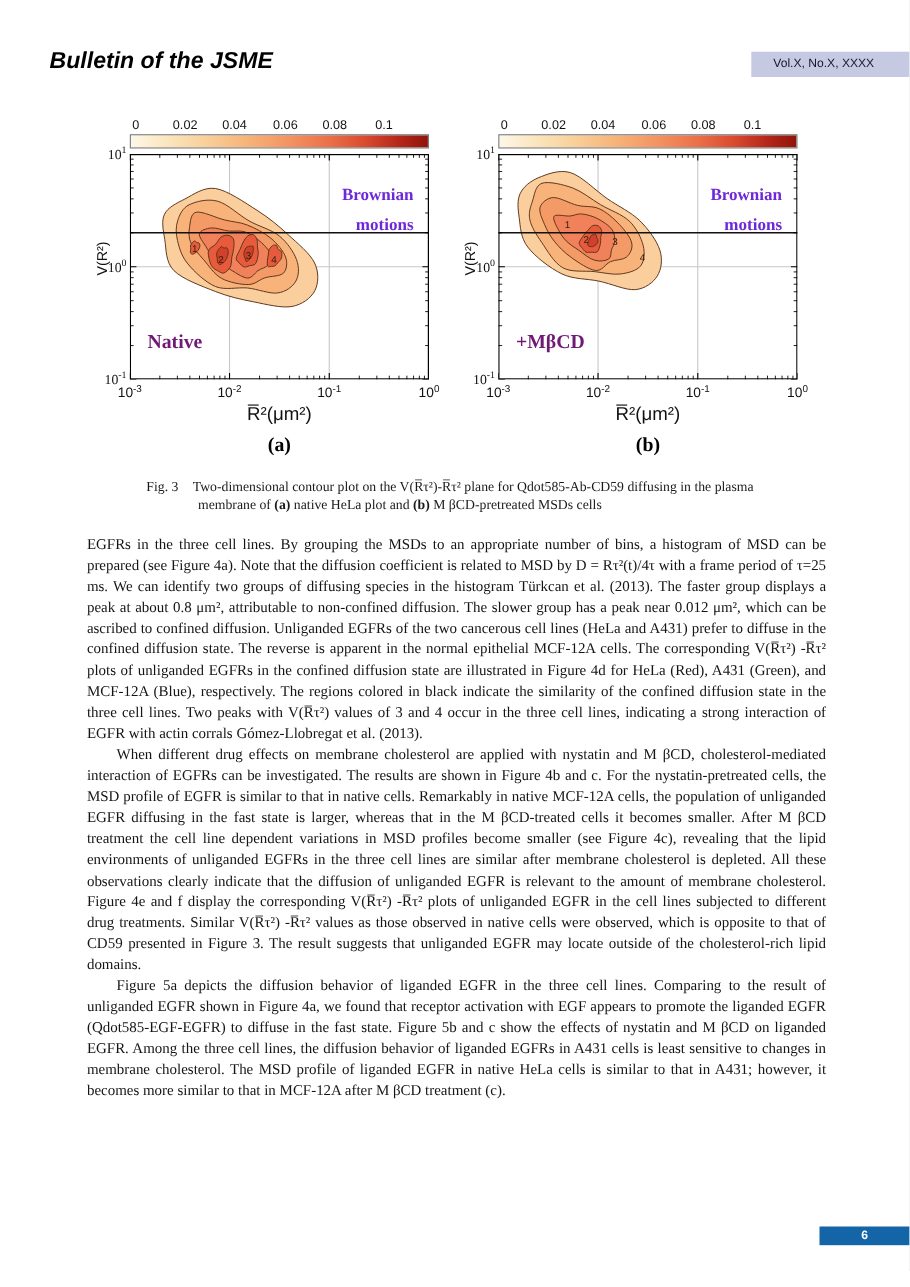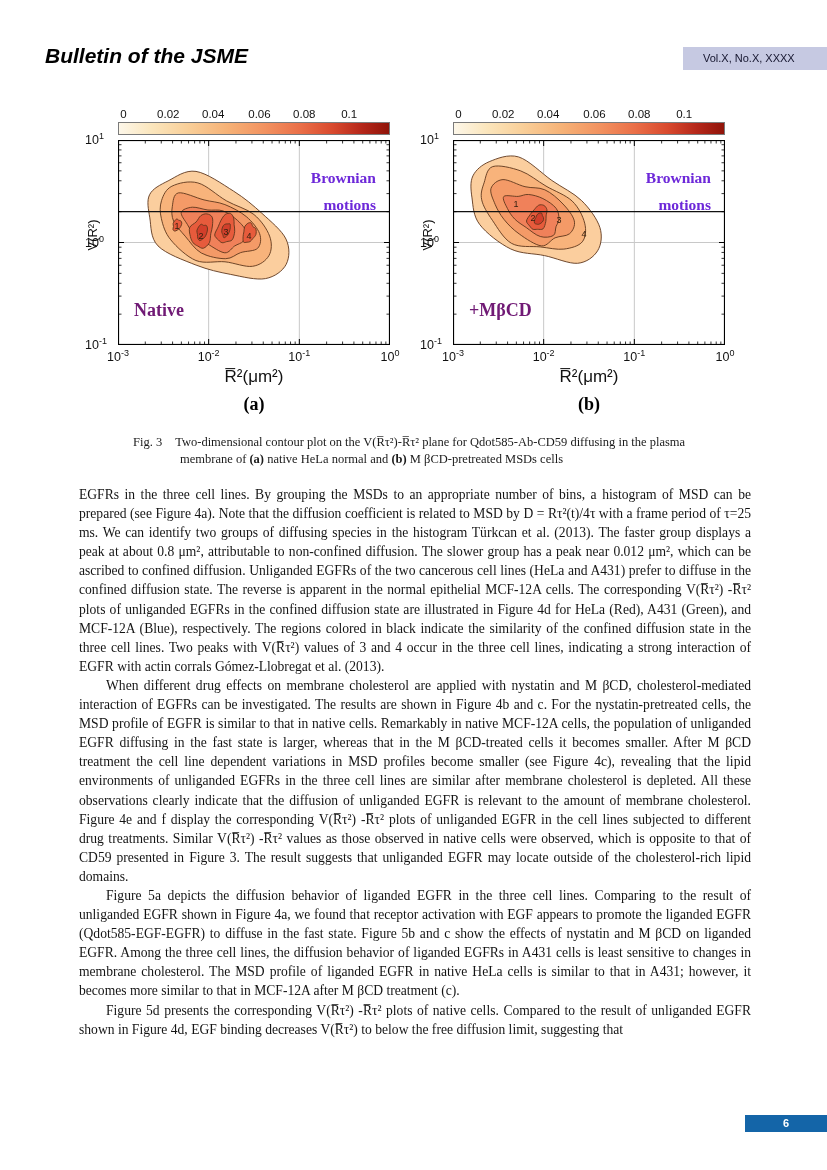--- a/index.html
+++ b/index.html
@@ -21,22 +21,22 @@
   .cbtick{position:absolute;top:0;transform:translateX(-50%);}
   .cbar{position:absolute;left:33px;top:14px;width:272px;height:13px;box-sizing:border-box;
     border:1px solid #7a7a7a;
     background:linear-gradient(90deg,#fdf7e9 0%,#fbe6bd 12%,#f9d09a 25%,#f6b277 40%,
       #f29260 54%,#ea6f48 67%,#d94a2e 79%,#b5271a 90%,#901409 100%);}
   .axes{position:absolute;left:33px;top:32px;width:272px;height:205px;}
   .axes svg{position:absolute;left:0;top:0;}
   .annot{position:absolute;right:14px;top:24px;text-align:right;font-weight:bold;
     font-size:15.5px;line-height:27px;color:#6d28d9;}
   .cond{position:absolute;left:16px;top:160px;font-weight:bold;font-size:18px;color:#701a75;}
-  .ytick{position:absolute;left:0;width:30px;text-align:left;
-    font-family:Liberation Sans, sans-serif;font-size:12.5px;color:#111;}
+  .ytick{position:absolute;left:0;width:30px;text-align:right;
+    font-family:Liberation Serif, serif;font-size:12.5px;color:#111;}
   .x-ticks{position:absolute;left:33px;top:240px;width:272px;height:18px;
     font-family:"Liberation Sans",sans-serif;font-size:12.5px;color:#111;}
   .ticklabel{position:absolute;transform:translateX(-50%);white-space:nowrap;}
   .ticklabel sup,.ytick sup{font-size:9px;}
   .x-title{position:absolute;left:33px;top:259px;width:272px;text-align:center;
     font-family:"Liberation Sans",sans-serif;font-size:17px;color:#111;}
   .y-title{position:absolute;left:-27px;top:119px;width:70px;height:16px;text-align:center;
     transform:rotate(-90deg);font-family:"Liberation Sans",sans-serif;font-size:13px;color:#111;}
   .sublabel{position:absolute;left:33px;top:286px;width:272px;text-align:center;
     font-weight:bold;font-size:18px;color:#000;}
@@ -347,24 +347,23 @@
         <span class="ticklabel" style="left: 272px;">10<sup>0</sup></span>
       </div>
     <div class="x-title">R̅²(μm²)</div>
     <div class="y-title">V(R²)</div>
     <div class="sublabel">(b)</div>
   <span class="ytick" style="top: 23px;">10<sup>1</sup></span>
       <span class="ytick" style="top: 125.5px;">10<sup>0</sup></span>
       <span class="ytick" style="top: 228px;">10<sup>-1</sup></span>
     </div>
 
-  <div class="caption"><span class="cap-label">Fig. 3</span><span>Two-dimensional contour plot on the V(R̅τ²)-R̅τ² plane for Qdot585-Ab-CD59 diffusing in the plasma membrane of </span><span class="cap-bold">(a)</span><span> native HeLa normal and </span><span class="cap-bold">(b)</span><span> M βCD-pretreated MSDs cells</span></div>
+  <div class="caption"><span class="cap-label">Fig. 3</span><span>Two-dimensional contour plot on the V(R̅τ²)-R̅τ² plane for Qdot585-Ab-CD59 diffusing in the plasma membrane of </span><span class="cap-bold">(a)</span><span> native HeLa plot and </span><span class="cap-bold">(b)</span><span> M βCD-pretreated MSDs cells</span></div>
 
   <div class="body-text">
     <p>EGFRs in the three cell lines.  By grouping the MSDs to an appropriate number of bins, a histogram of MSD can be prepared (see Figure 4a).  Note that the diffusion coefficient is related to MSD by D = Rτ²(t)/4τ with a frame period of τ=25 ms.  We can identify two groups of diffusing species in the histogram Türkcan et al. (2013).  The faster group displays a peak at about 0.8 μm², attributable to non-confined diffusion.  The slower group has a peak near 0.012 μm², which can be ascribed to confined diffusion.  Unliganded EGFRs of the two cancerous cell lines (HeLa and A431) prefer to diffuse in the confined diffusion state.  The reverse is apparent in the normal epithelial MCF-12A cells.  The corresponding V(R̅τ²) -R̅τ² plots of unliganded EGFRs in the confined diffusion state are illustrated in Figure 4d for HeLa (Red), A431 (Green), and MCF-12A (Blue), respectively. The regions colored in black indicate the similarity of the confined diffusion state in the three cell lines.  Two peaks with V(R̅τ²) values of 3 and 4 occur in the three cell lines, indicating a strong interaction of EGFR with actin corrals Gómez-Llobregat et al. (2013).</p>
     <p class="indent">When different drug effects on membrane cholesterol are applied with nystatin and M βCD, cholesterol-mediated interaction of EGFRs can be investigated.  The results are shown in Figure 4b and c.  For the nystatin-pretreated cells, the MSD profile of EGFR is similar to that in native cells.  Remarkably in native MCF-12A cells, the population of unliganded EGFR diffusing in the fast state is larger, whereas that in the M βCD-treated cells it becomes smaller.  After M βCD treatment the cell line dependent variations in MSD profiles become smaller (see Figure 4c), revealing that the lipid environments of unliganded EGFRs in the three cell lines are similar after membrane cholesterol is depleted.  All these observations clearly indicate that the diffusion of unliganded EGFR is relevant to the amount of membrane cholesterol.  Figure 4e and f display the corresponding V(R̅τ²) -R̅τ² plots of unliganded EGFR in the cell lines subjected to different drug treatments. Similar V(R̅τ²) -R̅τ² values as those observed in native cells were observed, which is opposite to that of CD59 presented in Figure 3.  The result suggests that unliganded EGFR may locate outside of the cholesterol-rich lipid domains.</p>
     <p class="indent">Figure 5a depicts the diffusion behavior of liganded EGFR in the three cell lines.  Comparing to the result of unliganded EGFR shown in Figure 4a, we found that receptor activation with EGF appears to promote the liganded EGFR (Qdot585-EGF-EGFR) to diffuse in the fast state.  Figure 5b and c show the effects of nystatin and M βCD on liganded EGFR. Among the three cell lines, the diffusion behavior of liganded EGFRs in A431 cells is least sensitive to changes in membrane cholesterol.  The MSD profile of liganded EGFR in native HeLa cells is similar to that in A431; however, it becomes more similar to that in MCF-12A after M βCD treatment (c).</p>
-    <p class="indent">Figure 5d presents the corresponding V(R̅τ²) -R̅τ² plots of native cells.  Compared to the result of unliganded EGFR shown in Figure 4d, EGF binding decreases V(R̅τ²) to below the free diffusion limit, suggesting that</p>
   </div>
 
   <div class="footer-bar">6</div>
 
 </div>
 
 </body></html>

